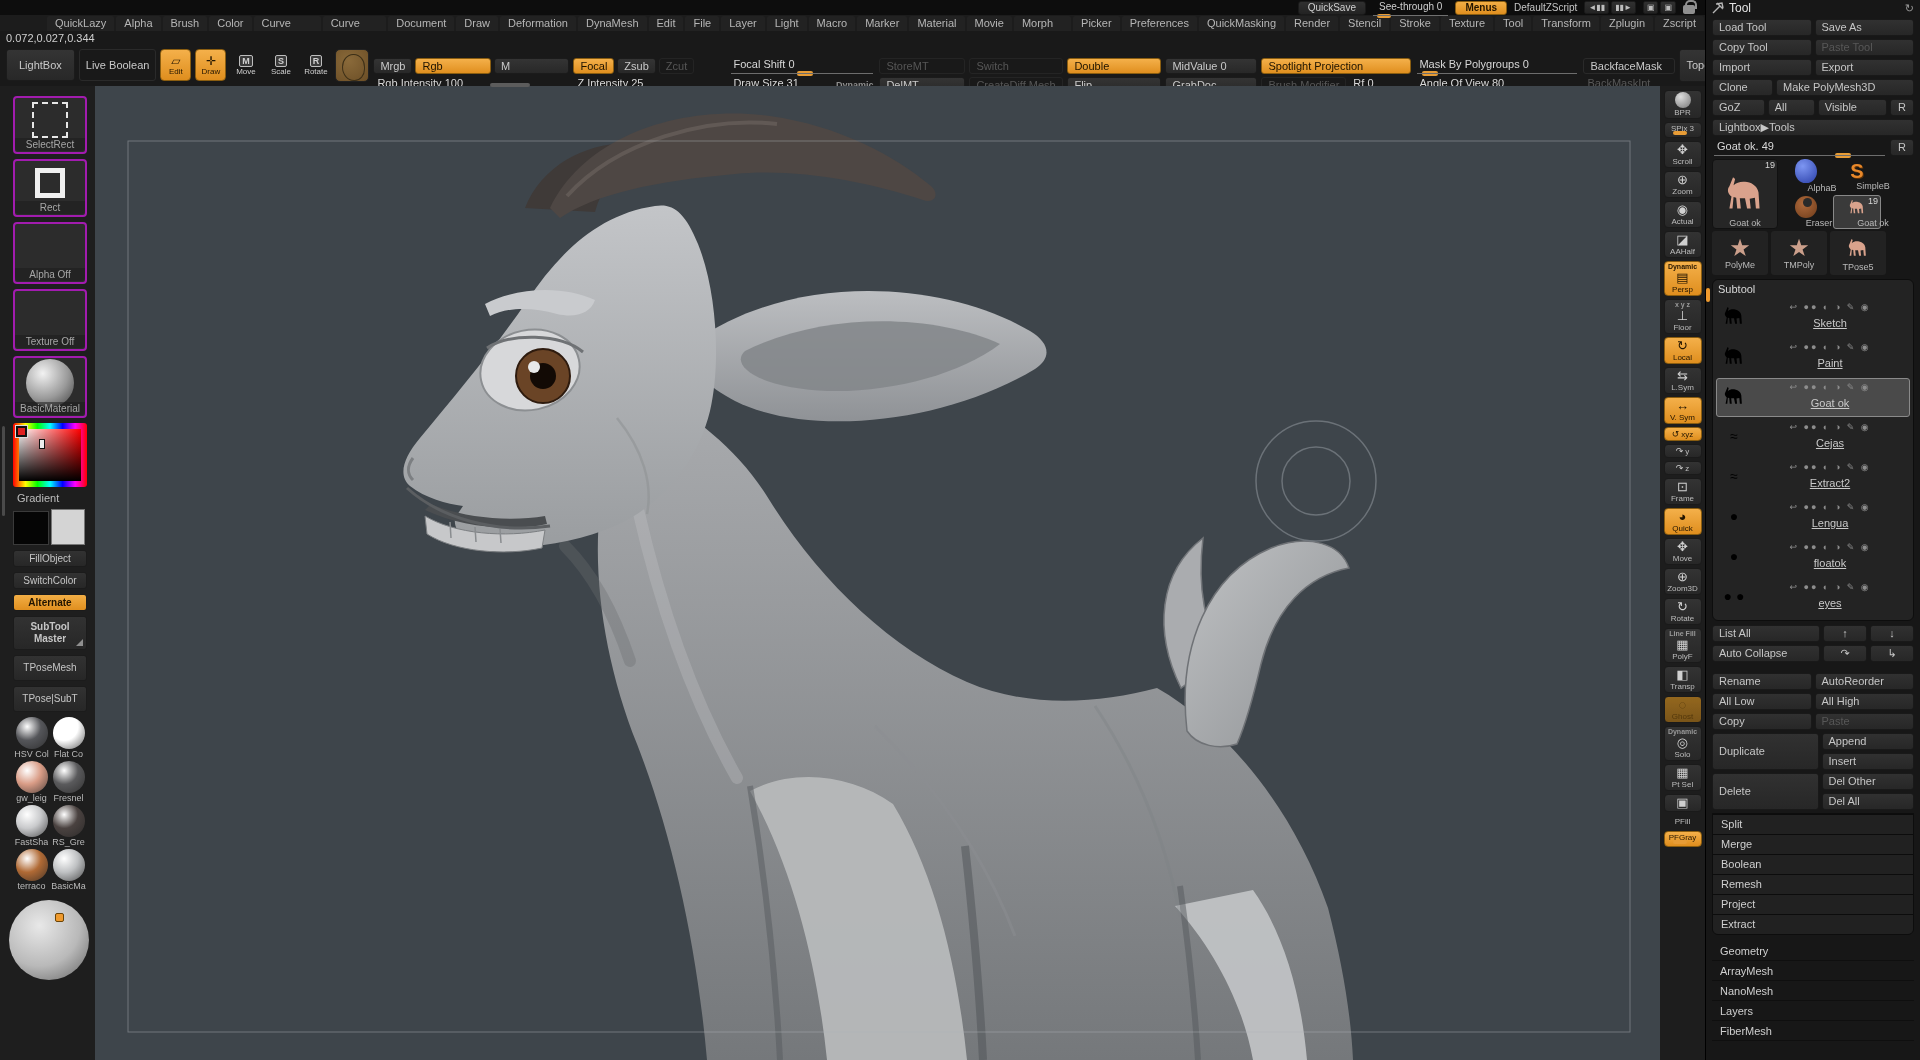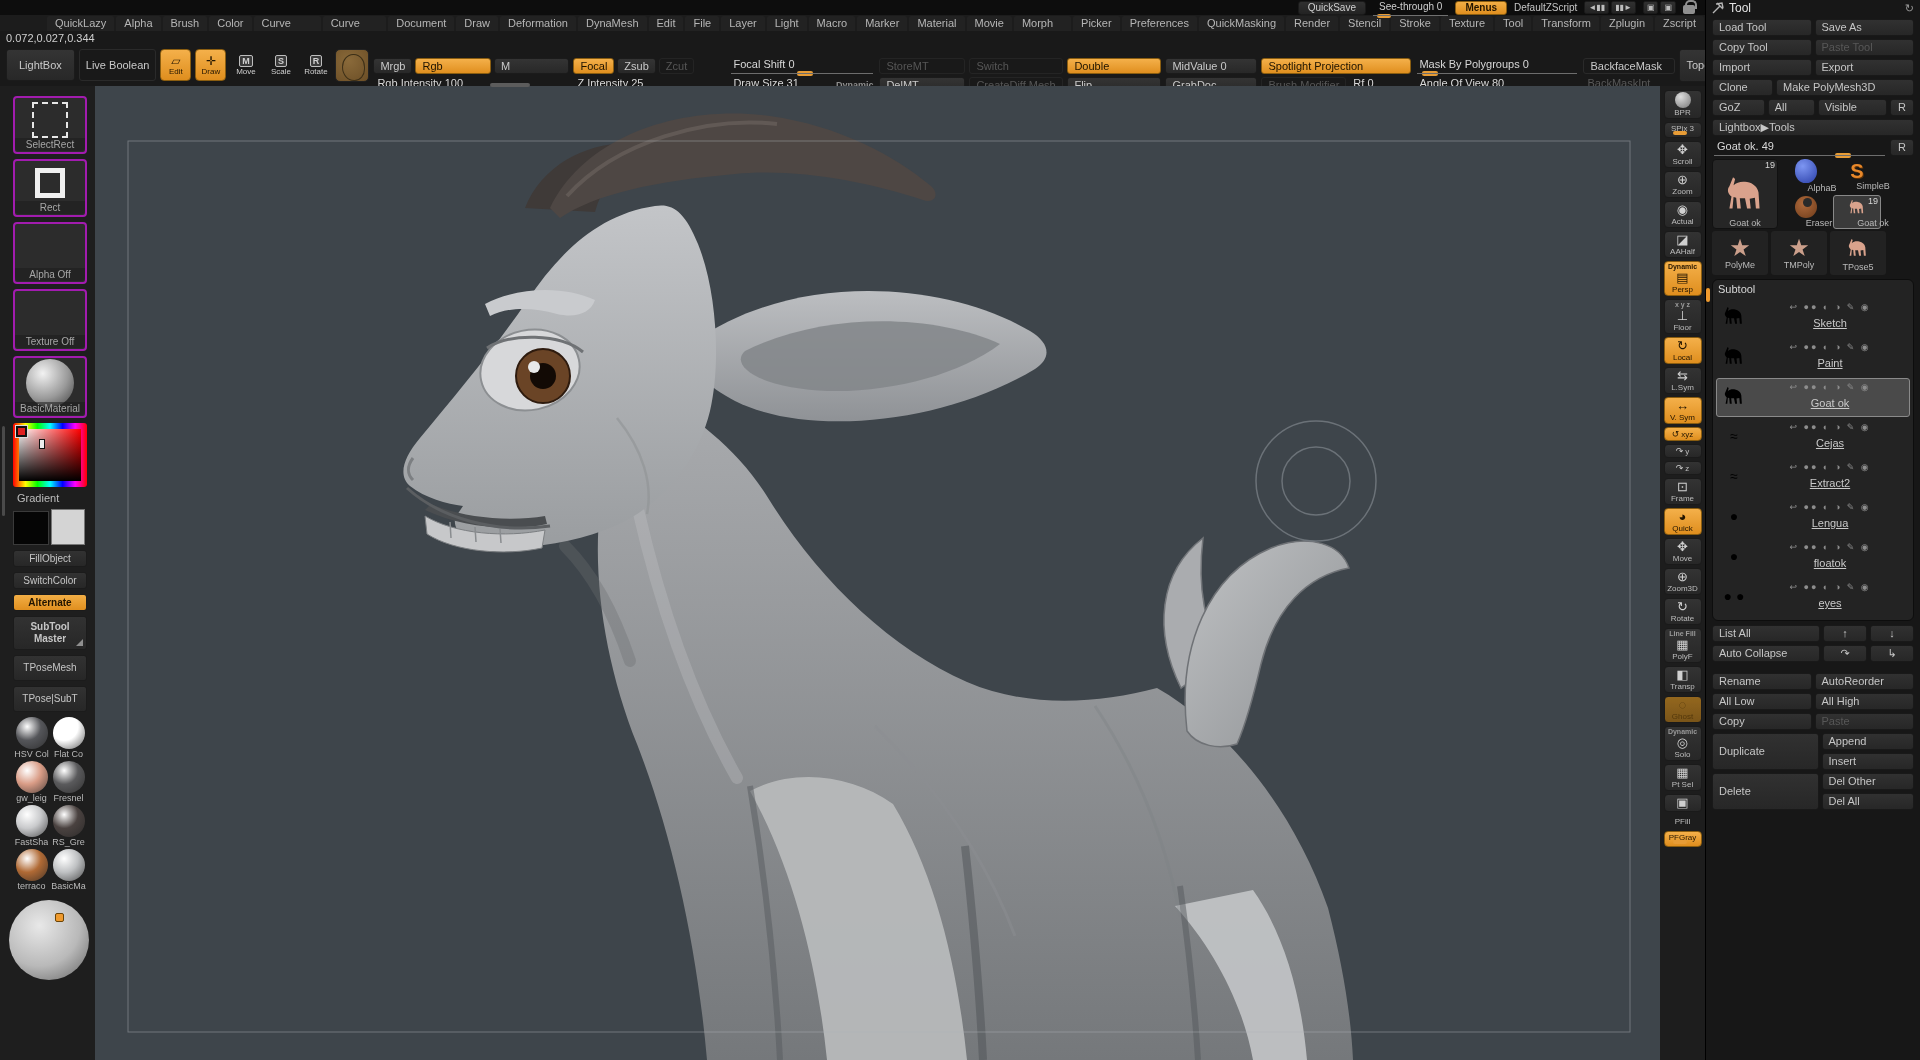--- a/index.html
+++ b/index.html
@@ -837,14 +837,31 @@
         <div class="tp-btn">Insert</div>
       </div>
     </div>
     <div class="tp-row" style="height:37px">
       <div class="tp-btn tall">Delete</div>
       <div class="colstack">
         <div class="tp-btn">Del Other</div>
         <div class="tp-btn">Del All</div>
       </div>
     </div>
+    <div class="tp-opbox">
+
+    <div class="tp-op">Split</div>
+        <div class="tp-op">Merge</div>
+        <div class="tp-op">Boolean</div>
+        <div class="tp-op">Remesh</div>
+        <div class="tp-op">Project</div>
+        <div class="tp-op">Extract</div>
+      </div>
+    <div>
+
+    <div class="tp-section">Geometry</div>
+        <div class="tp-section">ArrayMesh</div>
+        <div class="tp-section">NanoMesh</div>
+        <div class="tp-section">Layers</div>
+        <div class="tp-section">FiberMesh</div>
+      </div>
   </div>
 </div>
 
 </body></html>

